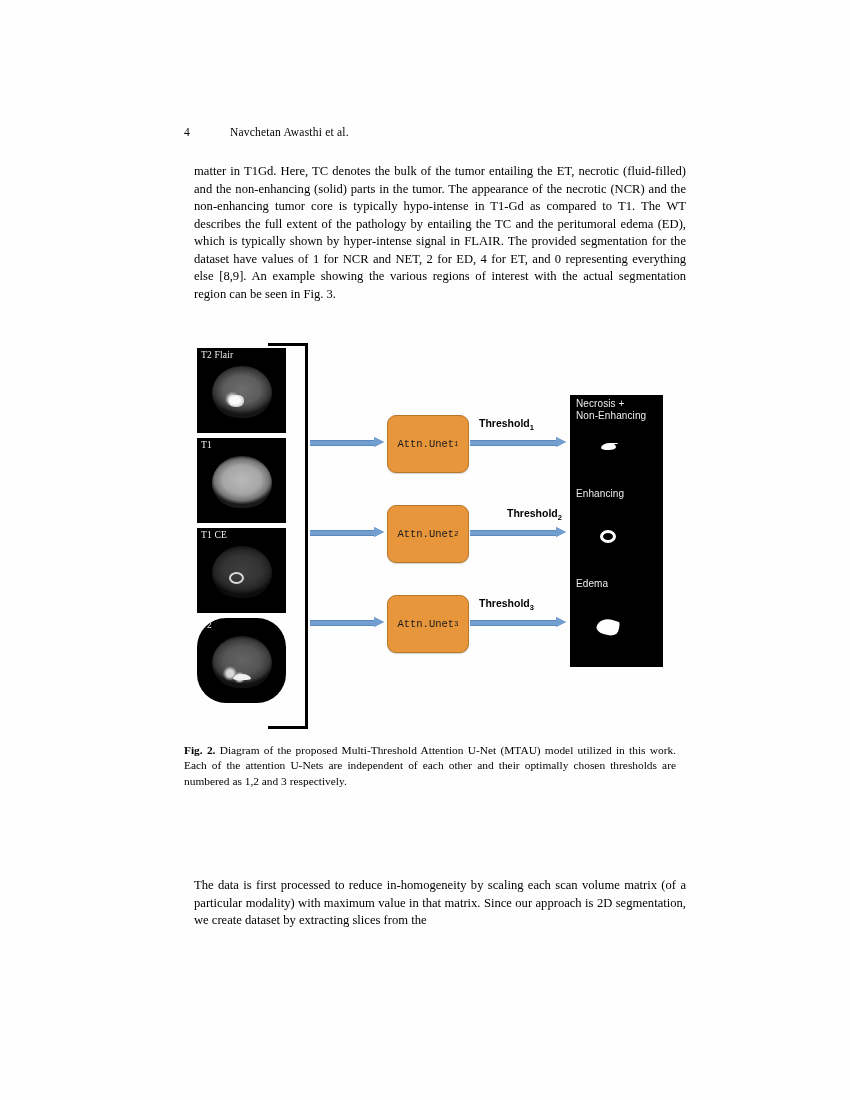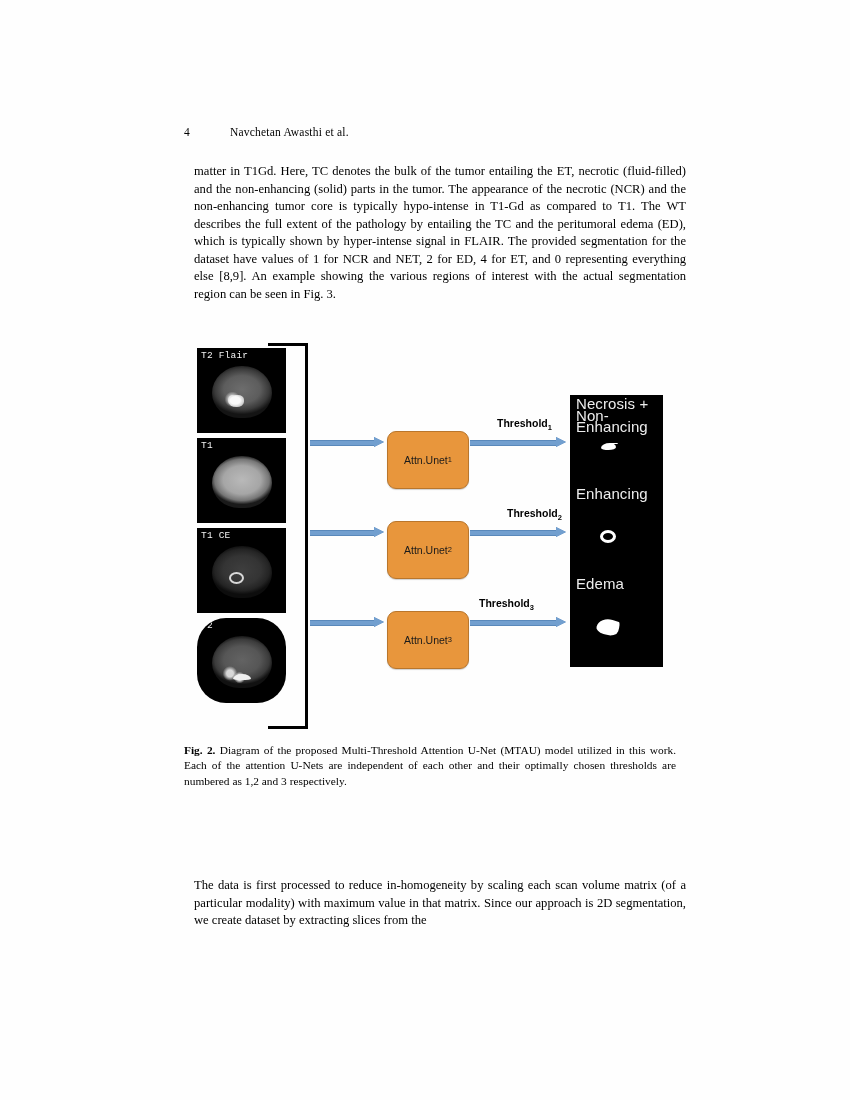--- a/index.html
+++ b/index.html
@@ -90,21 +90,21 @@
     margin-bottom: 5px;
     overflow: hidden;
   }
   .mri:last-child { margin-bottom: 8px; border-radius: 29px; }
   .mri-label {
     position: absolute;
     left: 4px;
     top: 2px;
     z-index: 5;
     color: #f2f2f2;
-    font-family: Liberation Mono, monospace;
+    font-family: Liberation Serif, serif;
     font-size: 9.5px;
     letter-spacing: 0.2px;
     text-shadow: 0 0 2px #000;
   }
   .brain {
     position: absolute;
     left: 50%;
     top: 52%;
     transform: translate(-50%, -50%);
     width: 60px;
@@ -170,25 +170,24 @@
   .unet {
     position: absolute;
     width: 80px;
     height: 56px;
     background: #e8963c;
     border: 1px solid #b9762c;
     border-radius: 9px;
     display: flex;
     align-items: center;
     justify-content: center;
-    font-family: Liberation Sans, sans-serif;
+    font-family: Liberation Mono, monospace;
     font-size: 10.5px;
     color: #1a1a1a;
     box-shadow: 0 1px 1px rgba(0,0,0,0.18);
-    margin-top: 16px;
   }
   .unet .sub, .thr .sub {
     font-size: 7.5px;
     vertical-align: sub;
     line-height: 0;
   }
   #unet-1 { left: 203px; top: 78px; }
   #unet-2 { left: 203px; top: 168px; }
   #unet-3 { left: 203px; top: 258px; }
 
@@ -233,21 +232,21 @@
 
   
   .thr {
     position: absolute;
     font-family: "Liberation Sans", sans-serif;
     font-size: 10.5px;
     font-weight: bold;
     color: #000;
     white-space: nowrap;
   }
-  #thr-1 { left: 295px; top: 80px; margin-left: 18px; }
+  #thr-1 { left: 295px; top: 80px; }
   #thr-2 { left: 295px; top: 170px; margin-left: 28px; }
   #thr-3 { left: 295px; top: 260px; }
 
   
   .outpanel {
     position: absolute;
     left: 386px;
     width: 93px;
     height: 92px;
     background: #000;
@@ -255,21 +254,21 @@
   }
   #out-1 { top: 58px; }
   #out-2 { top: 148px; }
   #out-3 { top: 238px; }
   .out-label {
     position: absolute;
     left: 6px;
     top: 3px;
     color: #ededed;
     font-family: "Liberation Sans", sans-serif;
-    font-size: 15px;
+    font-size: 10px;
     line-height: 11.5px;
     letter-spacing: 0.1px;
   }
   .seg {
     position: absolute;
     background: #ffffff;
   }
   .seg.necrosis {
     left: 31px;
     top: 48px;

